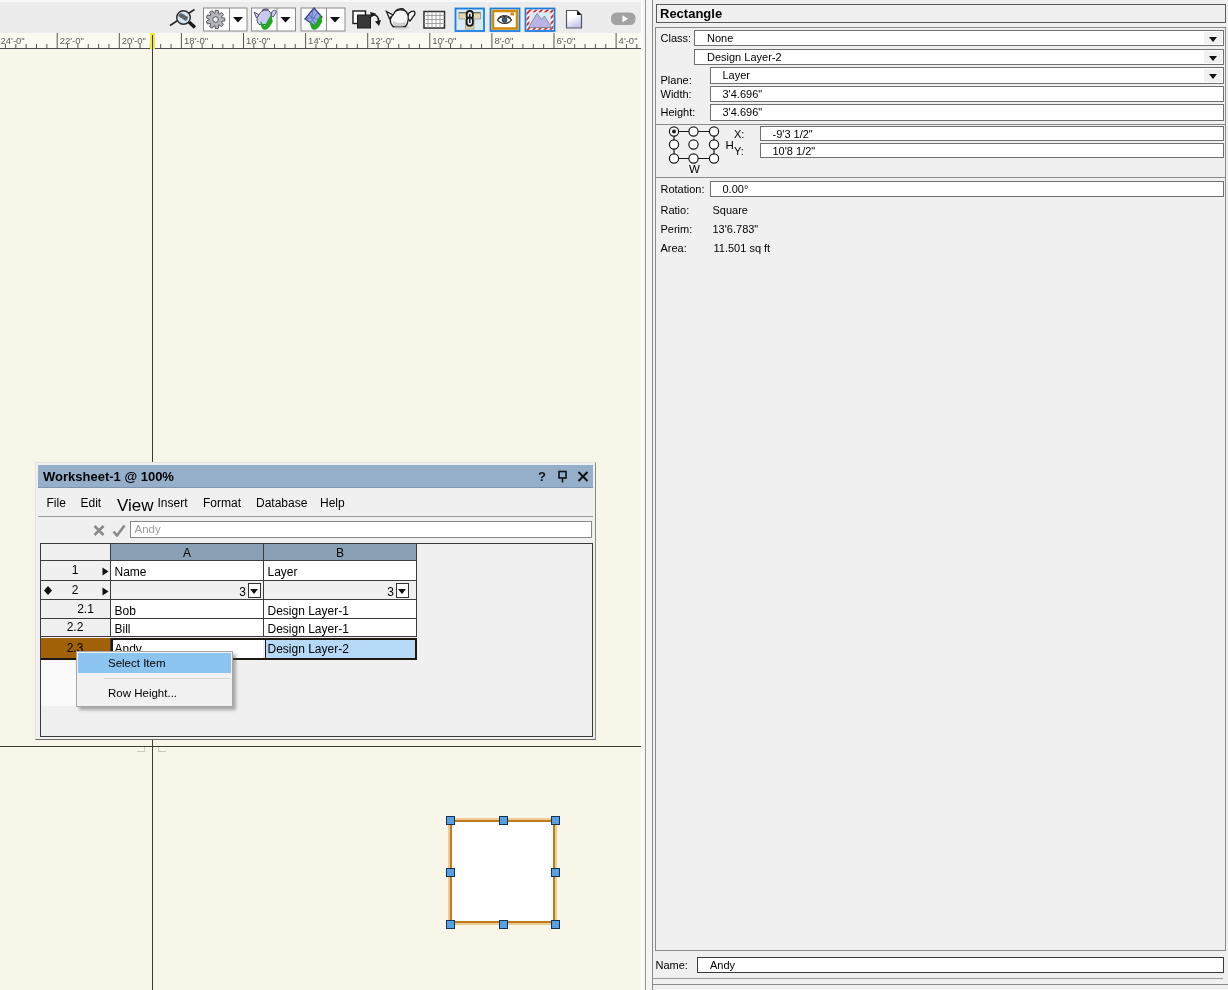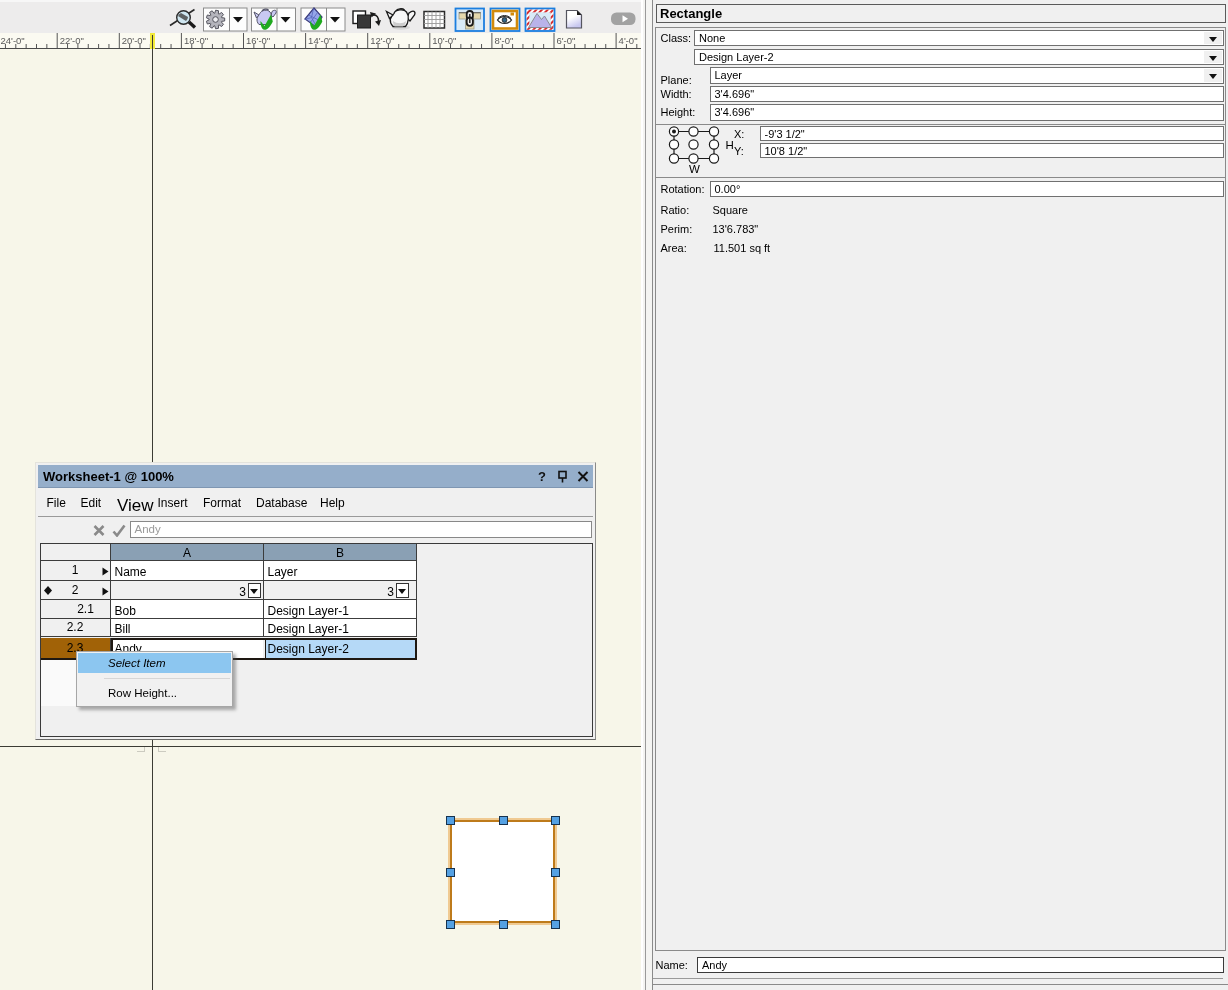--- a/index.html
+++ b/index.html
@@ -213,21 +213,21 @@
 <div class="abs" style="left:551px;top:920px;width:9px;height:9px;background:#55A1E3;border:1px solid #16324F;"></div>
 
 <div class="abs" style="left:641px;top:0;width:11px;height:990px;background:#F4F4F2;"></div>
 <div class="abs" style="left:641px;top:0;width:1.5px;height:990px;background:#FFFFFF;"></div>
 <div class="abs" style="left:645px;top:0;width:1px;height:990px;background:#9A9A9A;"></div>
 <div class="abs" style="left:652px;top:0;width:1px;height:990px;background:#8A8A8A;"></div>
 <div class="abs" style="left:653px;top:0;width:575px;height:990px;background:#F0F0F0;"></div>
 
 <style>
 .plabel { position:absolute; font-size:11px; color:#000; }
-.pfield { position:absolute; background:#fff; border:1px solid #707070; font-size:11px; color:#000; padding-left:4px; line-height:14px; }
+.pfield { position:absolute; background:#fff; border:1px solid #707070; font-size:11px; color:#000; padding-left:12px; line-height:14px; }
 .combo .btn { position:absolute; right:1px; top:1px; bottom:1px; width:18px; background:#F0F0F0; }
 .combo .arr { position:absolute; right:6px; top:6px; width:0; height:0; border-left:4px solid transparent; border-right:4px solid transparent; border-top:5px solid #111; }
 </style>
 
 <div class="abs" style="left:655.5px;top:3.5px;width:570px;height:19px;background:#F0F0F0;border:1px solid #5a5a5a;"></div>
 <div class="abs" style="left:660px;top:5.5px;font-size:13px;font-weight:bold;color:#000;">Rectangle</div>
 
 <div class="abs" style="left:655px;top:27px;width:571px;height:924px;border:1px solid #8a8a8a;background:#F0F0F0;"></div>
 <div class="abs" style="left:655px;top:123.5px;width:571px;height:1px;background:#8a8a8a;"></div>
 <div class="abs" style="left:655px;top:176.5px;width:571px;height:1px;background:#8a8a8a;"></div>
@@ -368,15 +368,15 @@
 
 <div class="rhdr" style="left:40.5px;top:637.5px;width:70px;height:22px;line-height:21px;background:#a16207;border-bottom:2px solid #1E1812;">2.3</div>
 <div class="abs" style="left:110.5px;top:637.5px;width:306.5px;height:22px;border:2px solid #1E1812;"></div>
 <div class="abs" style="left:112.5px;top:639.5px;width:150px;height:18px;background:#fff;"></div>
 <div class="abs" style="left:264.5px;top:639.5px;width:150.5px;height:18px;background:#B5D9F7;border-left:1.5px solid #1E1812;"></div>
 <div class="ctext" style="left:114.5px;top:641.5px;">Andy</div>
 <div class="ctext" style="left:267.5px;top:641.5px;">Design Layer-2</div>
 
 <div class="abs" style="left:75.5px;top:650.5px;width:157px;height:56px;background:#F1F1F1;border:1px solid #A6A6A6;box-shadow:3px 3px 3px rgba(80,80,80,0.45);"></div>
 <div class="abs" style="left:77.5px;top:652.5px;width:153px;height:20.5px;background:#8CC6F0;"></div>
-<div class="abs" style="left:108px;top:657px;font-size:11.5px;color:#000;font-style:italic;">Select Item</div>
+<div class="abs" style="left:108px;top:657px;font-size:11.5px;color:#000;">Select Item</div>
 <div class="abs" style="left:104px;top:677.5px;width:126px;height:1px;background:#D6D6D6;"></div>
 <div class="abs" style="left:108px;top:686.5px;font-size:11.5px;color:#000;">Row Height...</div>
 
 </body></html>

